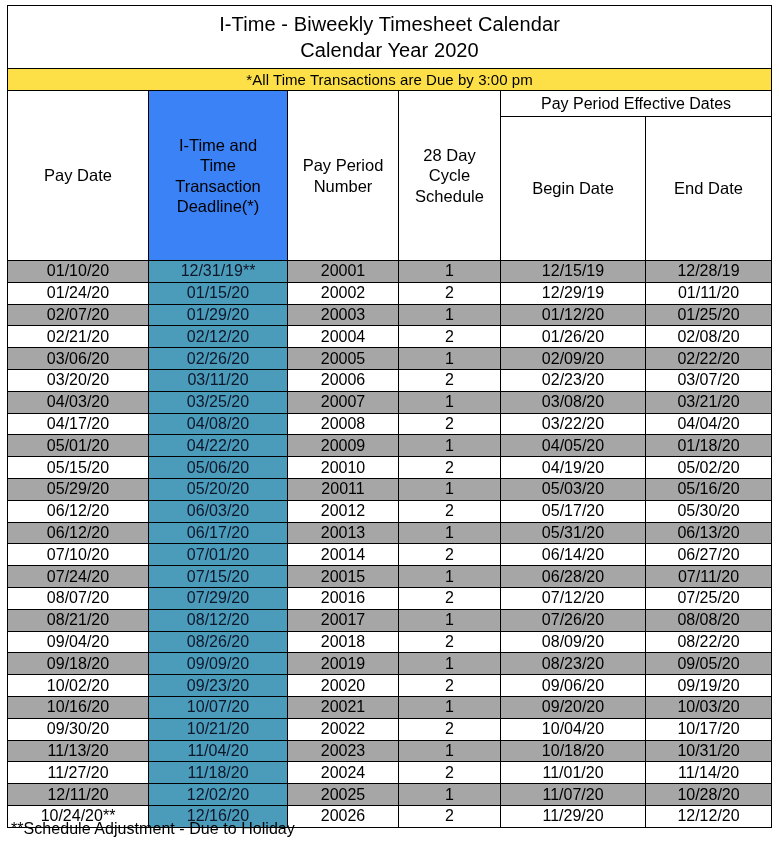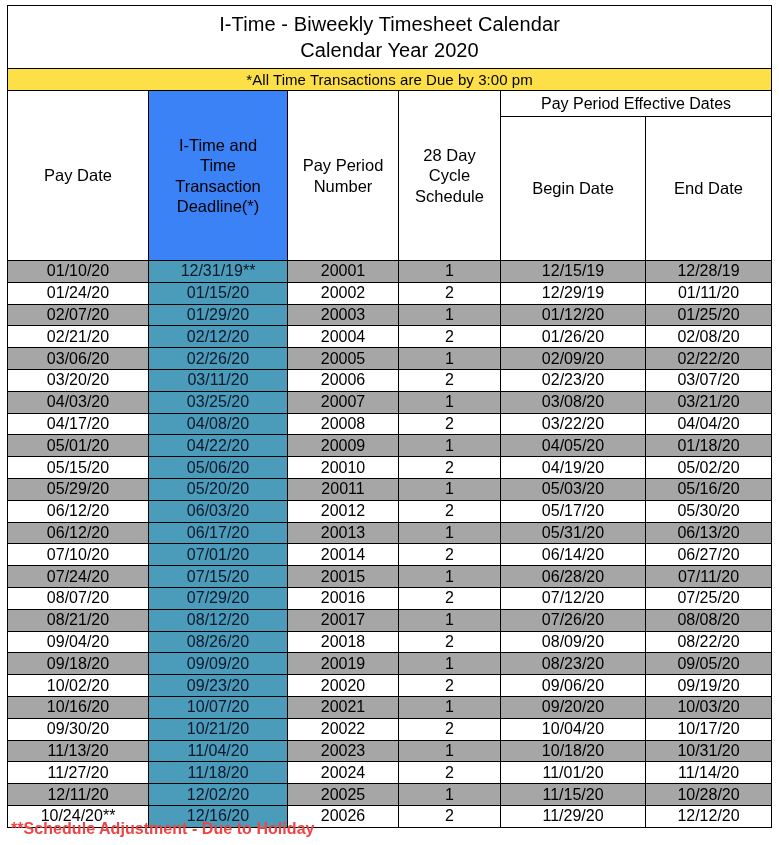--- a/index.html
+++ b/index.html
@@ -93,24 +93,23 @@
     background: #4a9cba !important;
     color: #0f172a;
   }
 
   
   .footnote {
     position: absolute;
     left: 11px;
     top: 820px;
     font-size: 16px;
-    color: #ef4444;
+    color: #000000;
     white-space: nowrap;
     letter-spacing: 0.05px;
-    font-weight: bold;
   }
 </style>
 </head>
 <body>
 
 <div id="page">
 
   <table class="cal-table">
     <colgroup>
       <col style="width:141px">
@@ -350,21 +349,21 @@
           <td>20024</td>
           <td>2</td>
           <td>11/01/20</td>
           <td>11/14/20</td>
         </tr>
         <tr class="shade">
           <td>12/11/20</td>
           <td class="deadline">12/02/20</td>
           <td>20025</td>
           <td>1</td>
-          <td>11/15/20</td>
+          <td>11/07/20</td>
           <td>10/28/20</td>
         </tr>
         <tr class="plain">
           <td>10/24/20**</td>
           <td class="deadline">12/16/20</td>
           <td>20026</td>
           <td>2</td>
           <td>11/29/20</td>
           <td>12/12/20</td>
         </tr>

